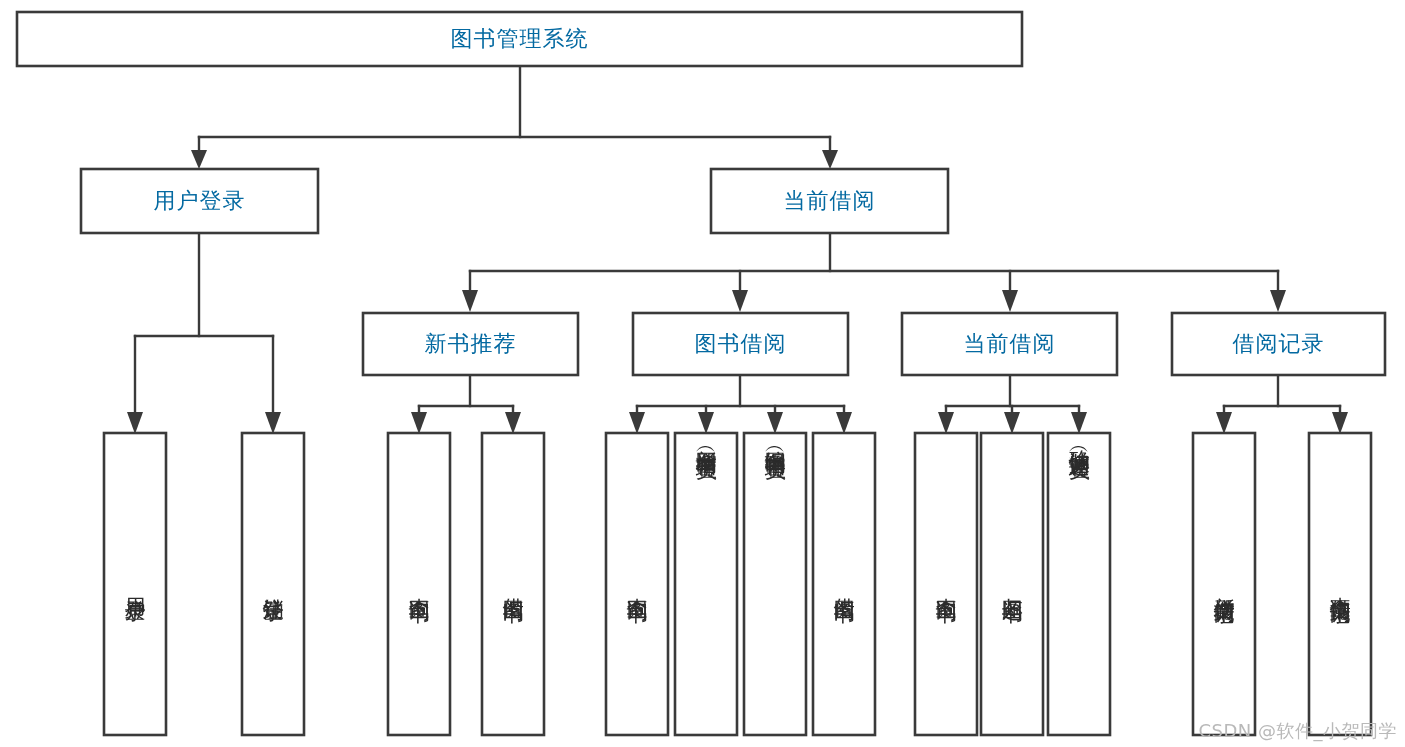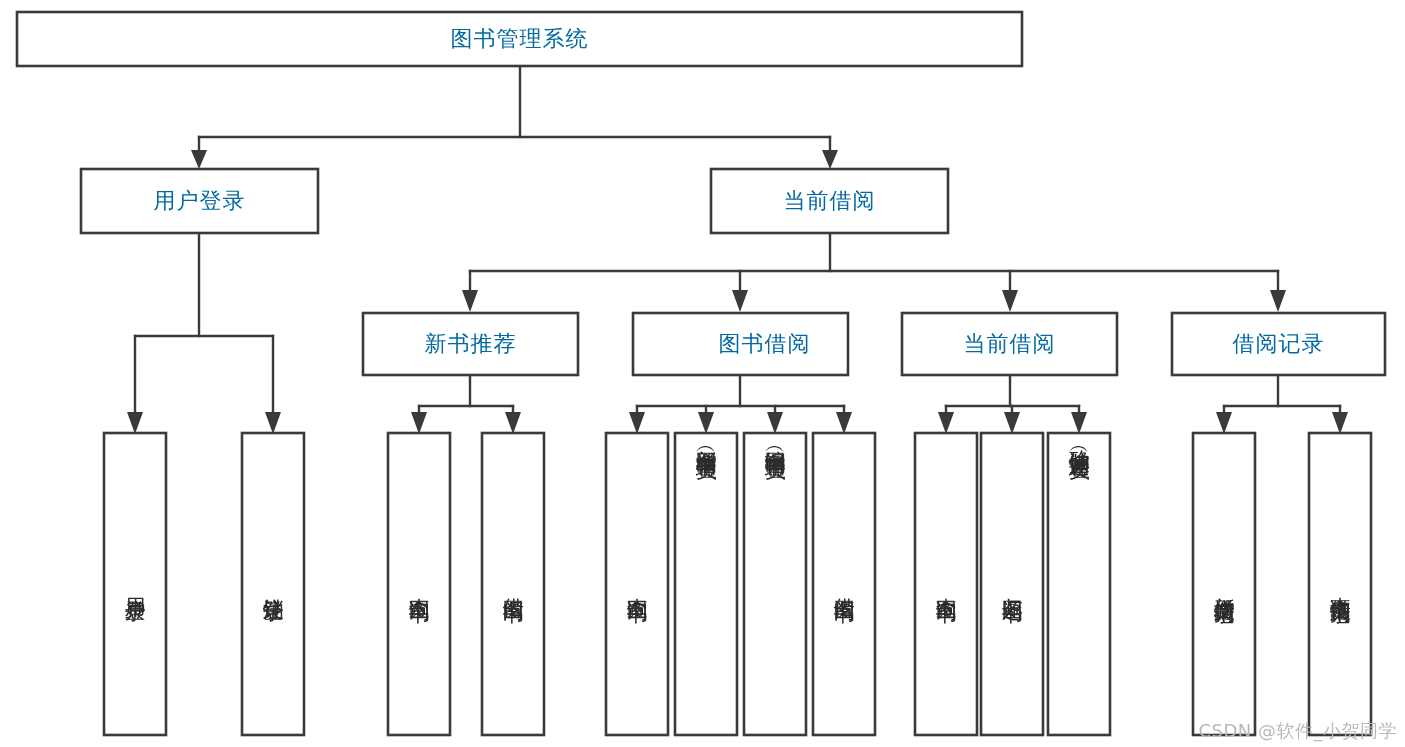--- a/index.html
+++ b/index.html
@@ -157,21 +157,21 @@
   <div class="htext-holder" style="left:81px;top:169px;width:237px;height:64px;">
     <span class="htext">用户登录</span>
   </div>
   <div class="htext-holder" style="left:711px;top:169px;width:237px;height:64px;">
     <span class="htext">当前借阅</span>
   </div>
 
   <div class="htext-holder" style="left:363px;top:313px;width:215px;height:62px;">
     <span class="htext">新书推荐</span>
   </div>
-  <div class="htext-holder" style="left:633px;top:313px;width:215px;height:62px;margin-left:24px;">
+  <div class="htext-holder" style="left:633px;top:313px;width:215px;height:62px;">
     <span class="htext">图书借阅</span>
   </div>
   <div class="htext-holder" style="left:902px;top:313px;width:215px;height:62px;">
     <span class="htext">当前借阅</span>
   </div>
   <div class="htext-holder" style="left:1172px;top:313px;width:213px;height:62px;">
     <span class="htext">借阅记录</span>
   </div>
 
   <div class="vtext-holder" style="left:104px;top:433px;width:62px;height:302px;">

